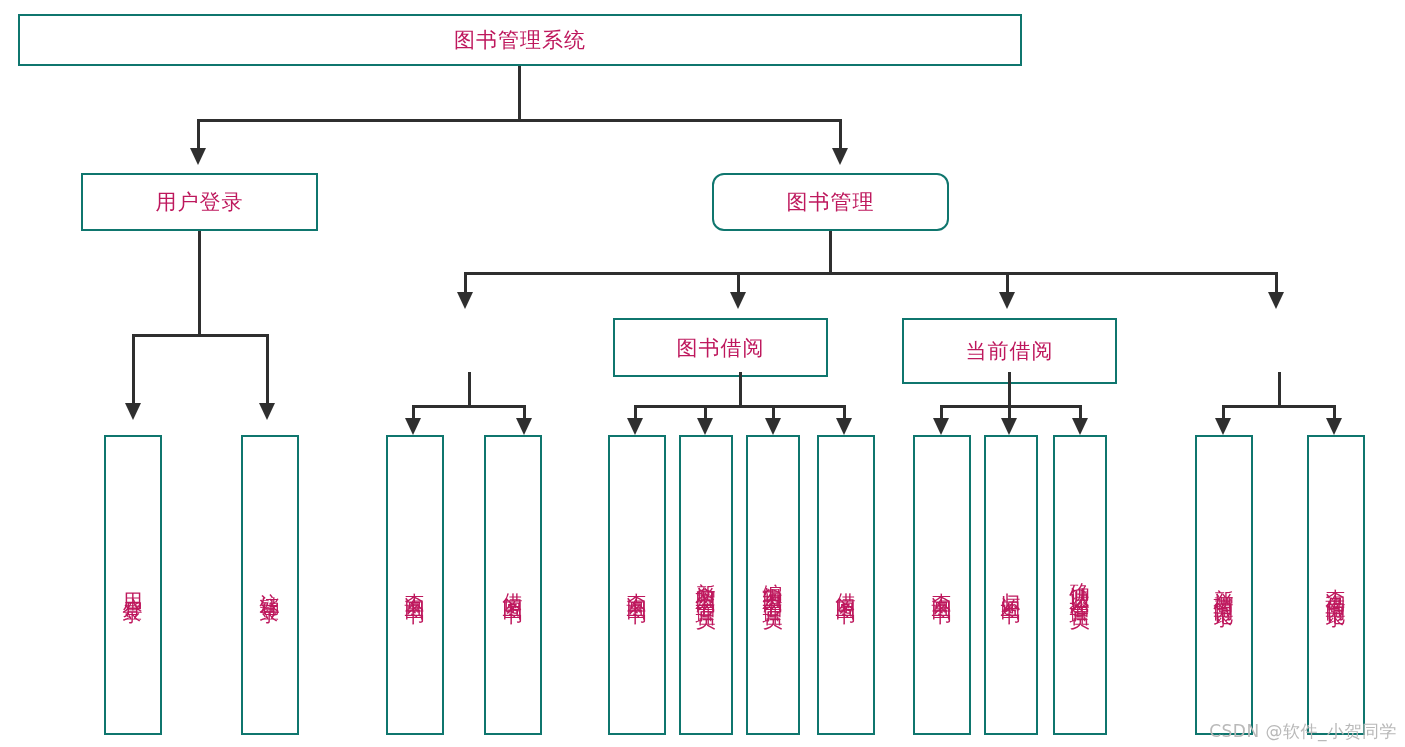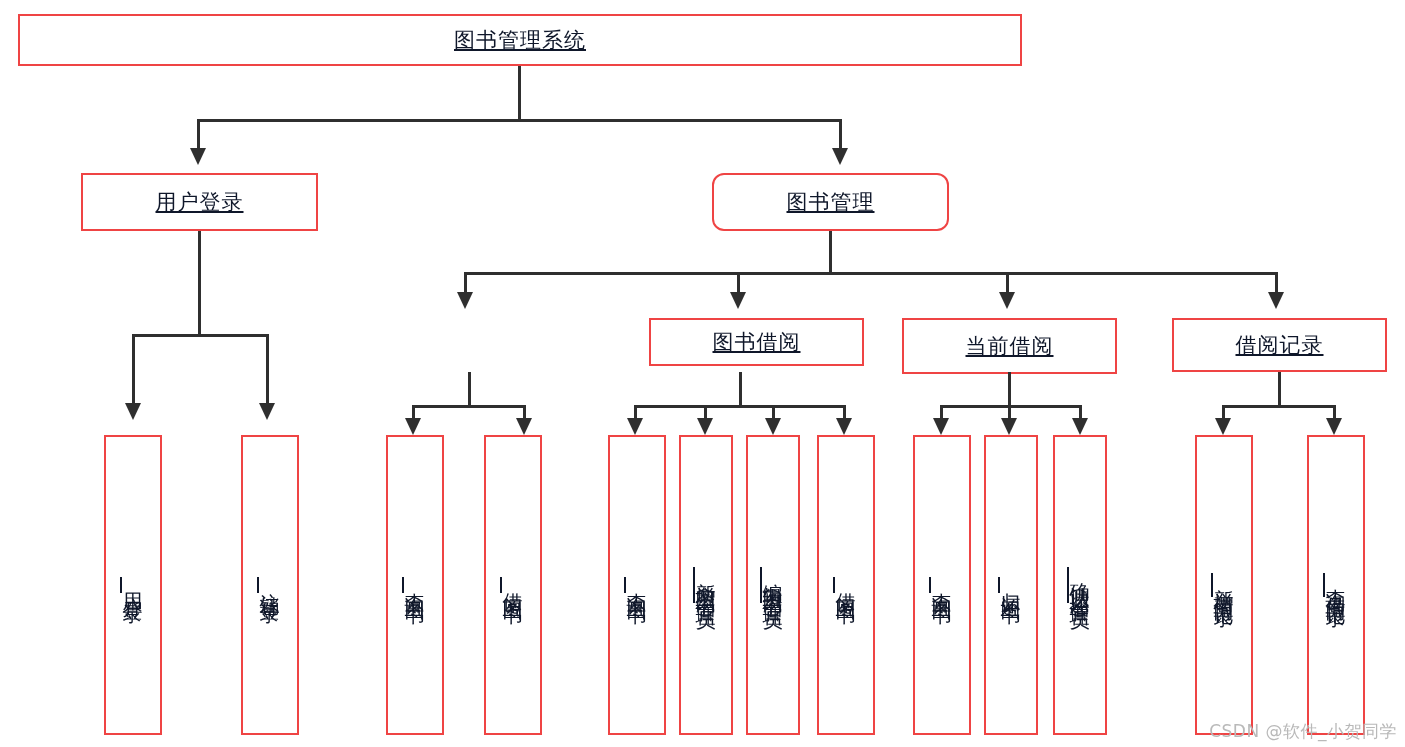--- a/index.html
+++ b/index.html
@@ -12,27 +12,26 @@
     position: relative;
     width: 1405px;
     height: 747px;
     background: #ffffff;
     font-family: "DejaVu Sans", "Liberation Sans", sans-serif;
     overflow: hidden;
   }
   .node {
     position: absolute;
     box-sizing: border-box;
-    border: 2px solid #ef4444;
+    border: 2px solid #0f766e;
     background: #ffffff;
     display: flex;
     align-items: center;
     justify-content: center;
-    color: #0f172a;
-    text-decoration: underline;
+    color: #be185d;
   }
   .node.h-node {
     font-size: 21px;
     letter-spacing: 1px;
     white-space: nowrap;
   }
   .node.v-node {
     font-size: 20px;
     padding: 6px 0;
     align-items: center;
@@ -113,28 +112,25 @@
   <div class="edge h-line" style="left:464px; top:272px; width:814px; height:3px;"></div>
   <div class="edge v-line" style="left:464px; top:272px; width:3px; height:24px;"></div>
   <div class="arrow" style="left:457px; top:292px;"></div>
   <div class="edge v-line" style="left:737px; top:272px; width:3px; height:24px;"></div>
   <div class="arrow" style="left:730px; top:292px;"></div>
   <div class="edge v-line" style="left:1006px; top:272px; width:3px; height:24px;"></div>
   <div class="arrow" style="left:999px; top:292px;"></div>
   <div class="edge v-line" style="left:1275px; top:272px; width:3px; height:24px;"></div>
   <div class="arrow" style="left:1268px; top:292px;"></div>
 
-  <div class="node h-node" style="left:649px; top:318px; width:215px; height:48px;">
+  <div class="node h-node" style="left:613px; top:318px; width:215px; height:59px;">
     <span>图书借阅</span>
   </div>
-  <div class="node h-node" style="left:902px; top:318px; width:215px; height:56px;">
+  <div class="node h-node" style="left:902px; top:318px; width:215px; height:66px;">
     <span>当前借阅</span>
-  </div>
-  <div class="node h-node" style="left:1172px; top:318px; width:215px; height:54px;">
-    <span>借阅记录</span>
   </div>
 
   <div class="edge v-line" style="left:468px; top:372px; width:3px; height:36px;"></div>
   <div class="edge h-line" style="left:412px; top:405px; width:114px; height:3px;"></div>
   <div class="edge v-line" style="left:412px; top:405px; width:3px; height:18px;"></div>
   <div class="arrow" style="left:405px; top:418px;"></div>
   <div class="edge v-line" style="left:523px; top:405px; width:3px; height:18px;"></div>
   <div class="arrow" style="left:516px; top:418px;"></div>
 
   <div class="edge v-line" style="left:739px; top:372px; width:3px; height:36px;"></div>

